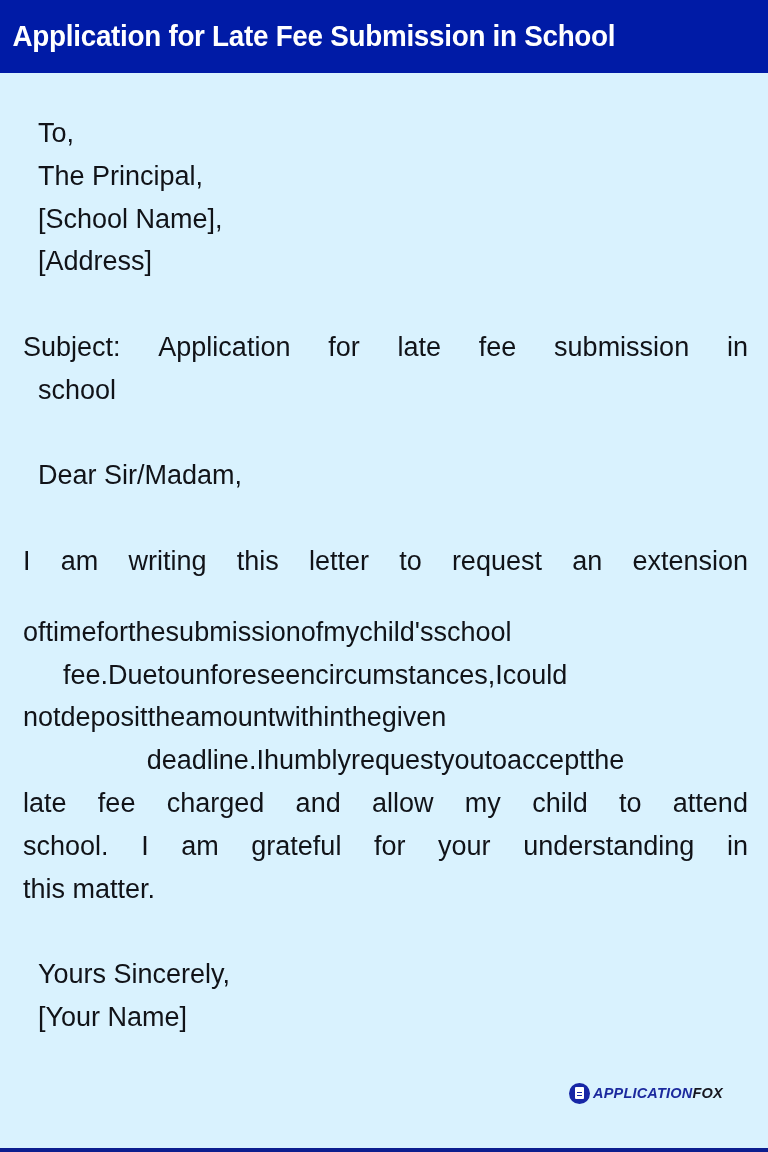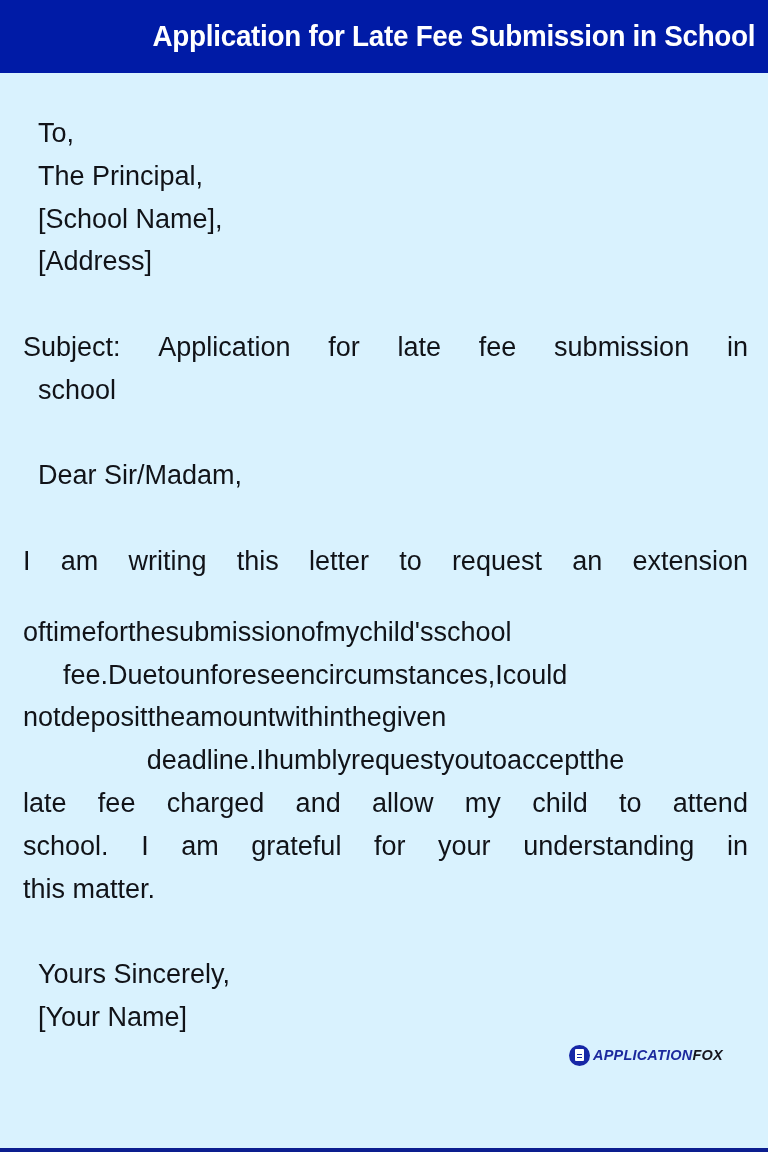--- a/index.html
+++ b/index.html
@@ -15,21 +15,21 @@
       font-family: "Liberation Sans", sans-serif;
     }
     .header {
       position: absolute;
       left: 0; top: 0;
       width: 768px;
       height: 73px;
       background: #001ba6;
       display: flex;
       align-items: center;
-      justify-content: flex-end;
+      justify-content: flex-start;
     }
     .header-title {
       color: #ffffff;
       font-family: "Liberation Sans", sans-serif;
       font-weight: bold;
       font-size: 29px;
       letter-spacing: -0.3px;
       white-space: nowrap;
       transform: scaleX(0.96);
     }
@@ -59,21 +59,21 @@
       text-align-last: justify;
       height: 42.8px;
       white-space: nowrap;
     }
     .justify-line.last {
       text-align-last: left;
     }
     .logo {
       position: absolute;
       left: 569px;
-      top: 1044px;
+      top: 1082px;
       height: 22px;
       display: flex;
       align-items: center;
     }
     .logo-icon {
       width: 21px;
       height: 21px;
       border-radius: 50%;
       background: #1727a6;
       position: relative;

